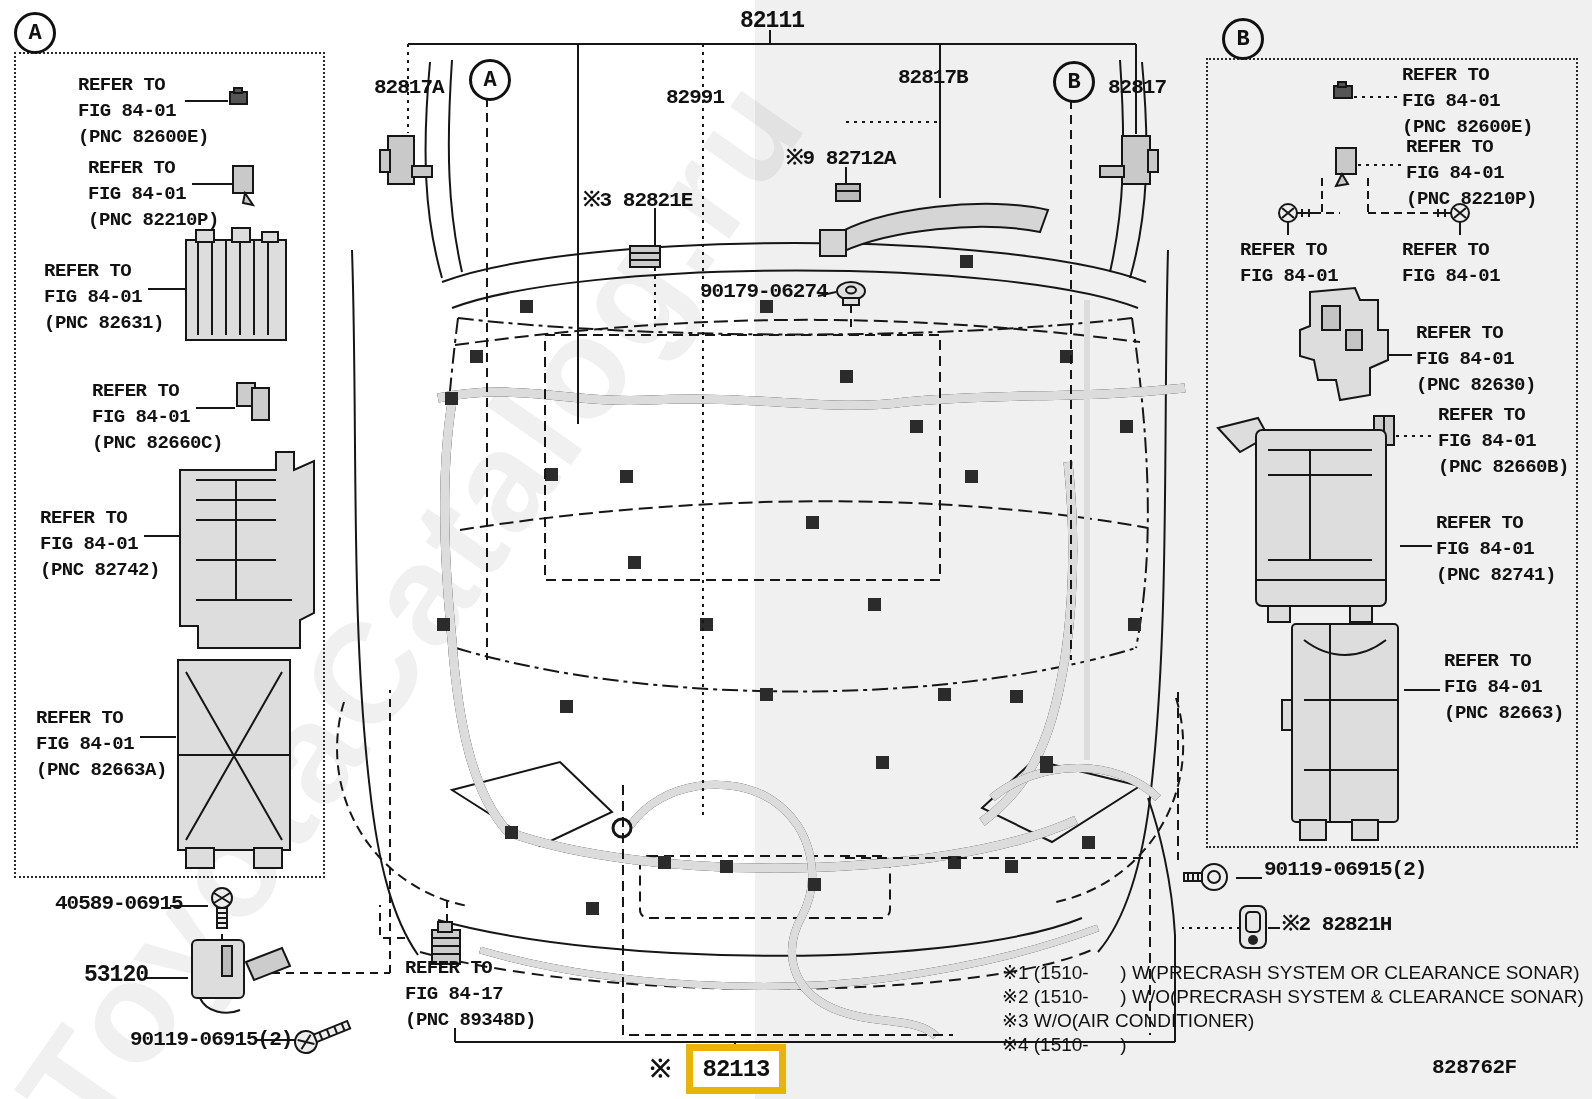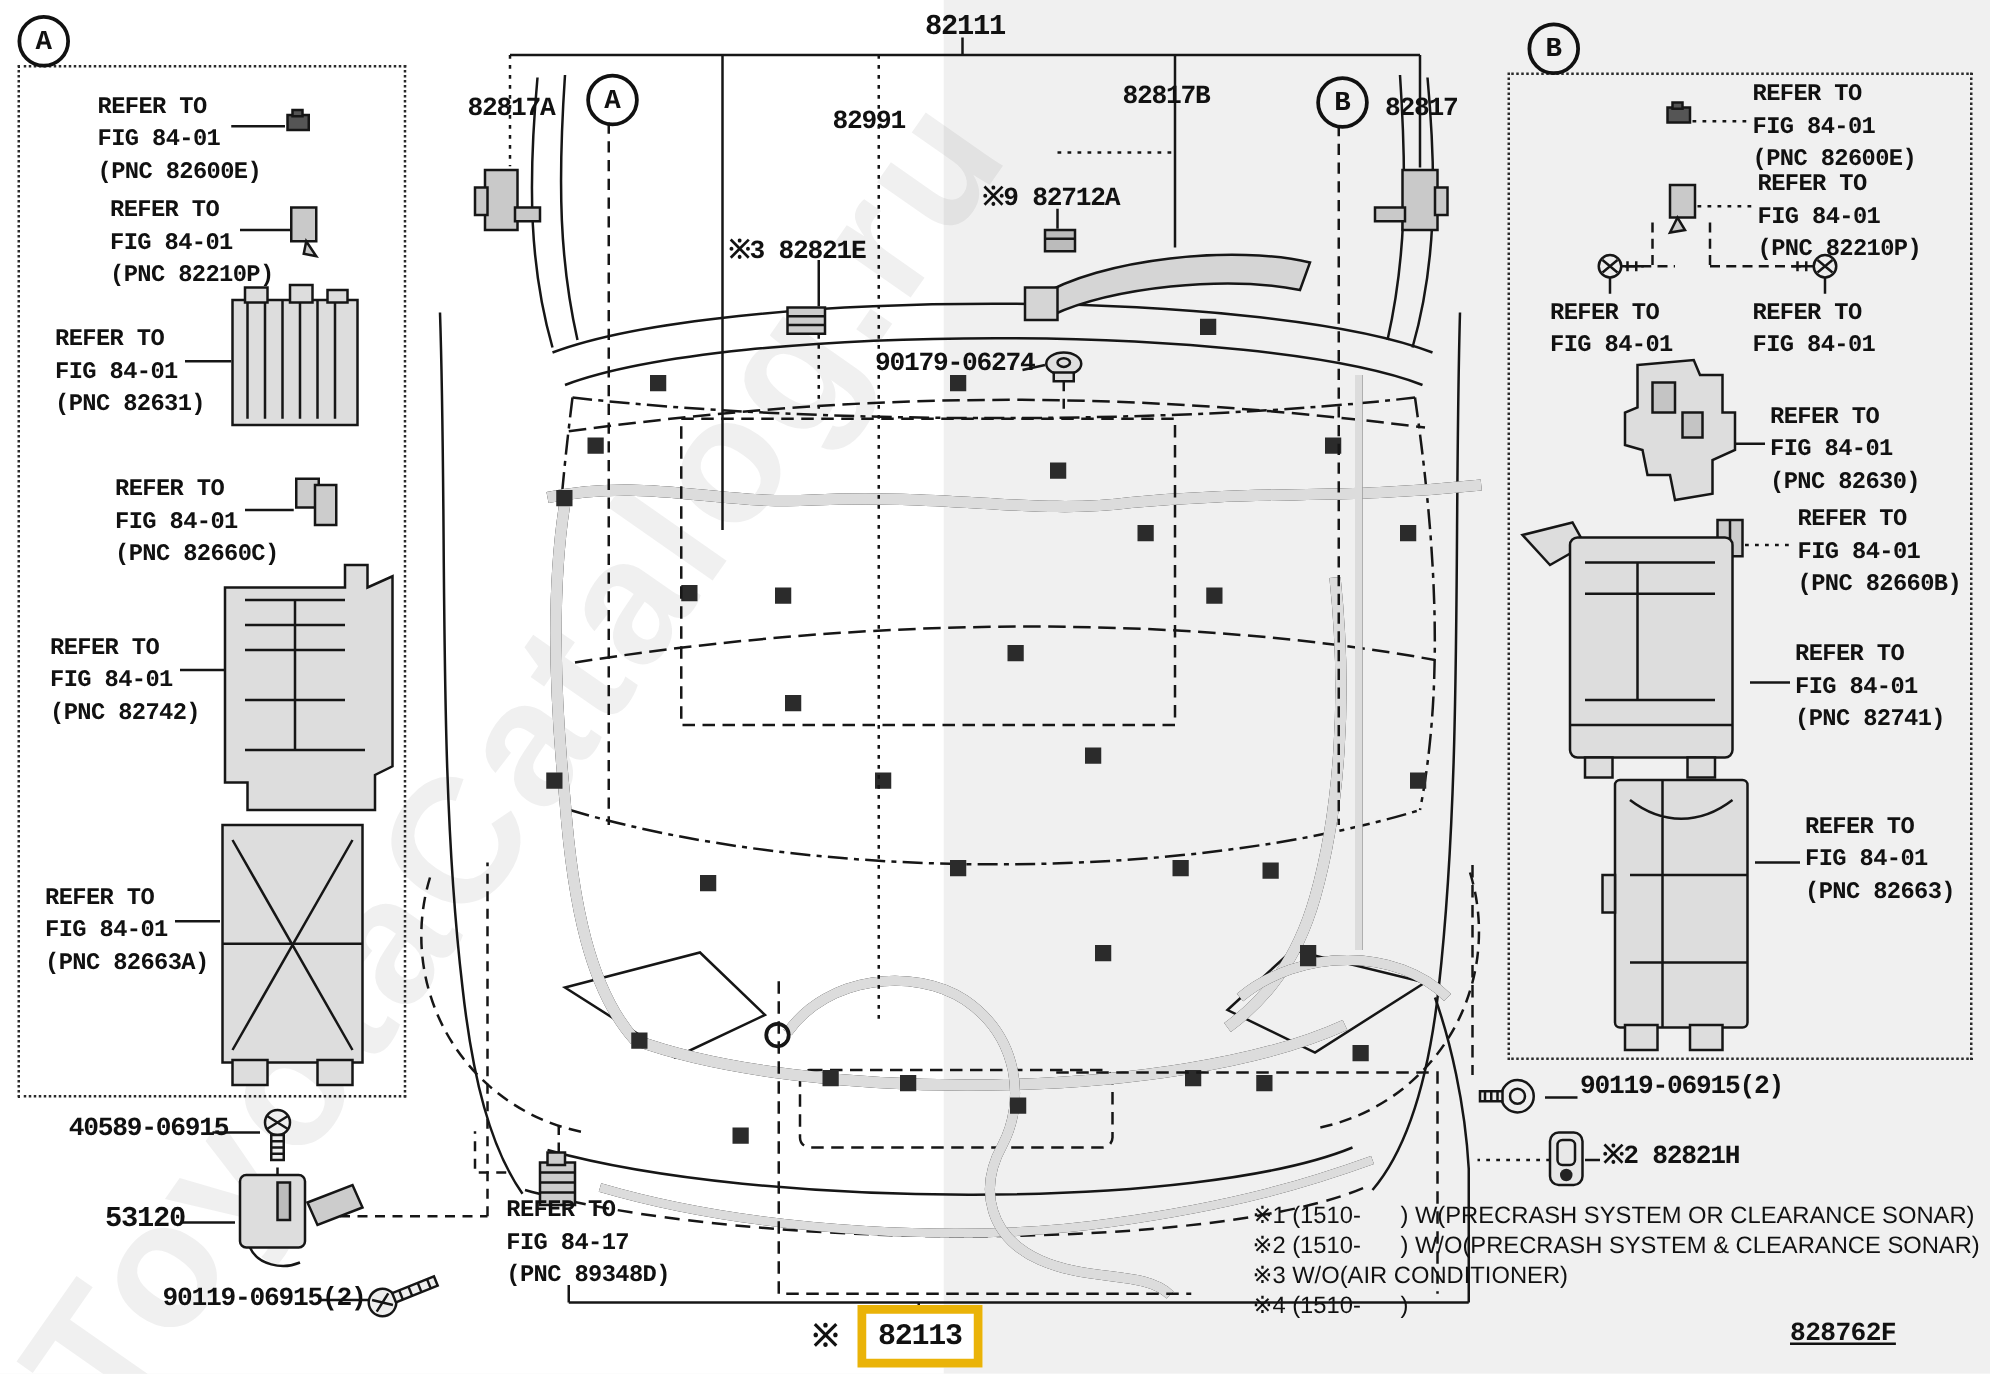--- a/index.html
+++ b/index.html
@@ -16,21 +16,21 @@
   .lbl{position:absolute;font-weight:bold;font-size:21px;letter-spacing:-1px;white-space:nowrap;z-index:5;}
   .lbl.big{font-size:23px;}
   .callout{position:absolute;font-weight:bold;font-size:19px;line-height:26px;letter-spacing:-0.5px;
            white-space:nowrap;z-index:5;}
   .redbox{position:absolute;left:686px;top:1044px;width:86px;height:36px;border:7px solid #eab308;
           background:#fff;display:flex;align-items:center;justify-content:center;
           font-size:24px;font-weight:bold;letter-spacing:-1px;z-index:6;}
   .star{position:absolute;left:650px;top:1050px;font-size:25px;font-weight:bold;z-index:6;}
   .note{position:absolute;font-family:"Liberation Sans","DejaVu Sans",sans-serif;font-size:19px;
         line-height:24px;white-space:pre;z-index:5;}
-  .footer{position:absolute;left:1432px;top:1056px;font-size:21px;font-weight:bold;letter-spacing:-0.5px;z-index:5;text-decoration:underline;}
+  .footer{position:absolute;left:1432px;top:1056px;font-size:21px;font-weight:bold;letter-spacing:-0.5px;z-index:5;}
   .cl span{display:block;}
 </style>
 </head>
 <body>
 
 <div class="bg-right"></div>
 <div class="wm">ToyotaCatalog.ru</div>
 
 <svg class="art" width="1592" height="1099" viewBox="0 0 1592 1099">
   <g stroke="#161616" fill="none" stroke-width="2">

